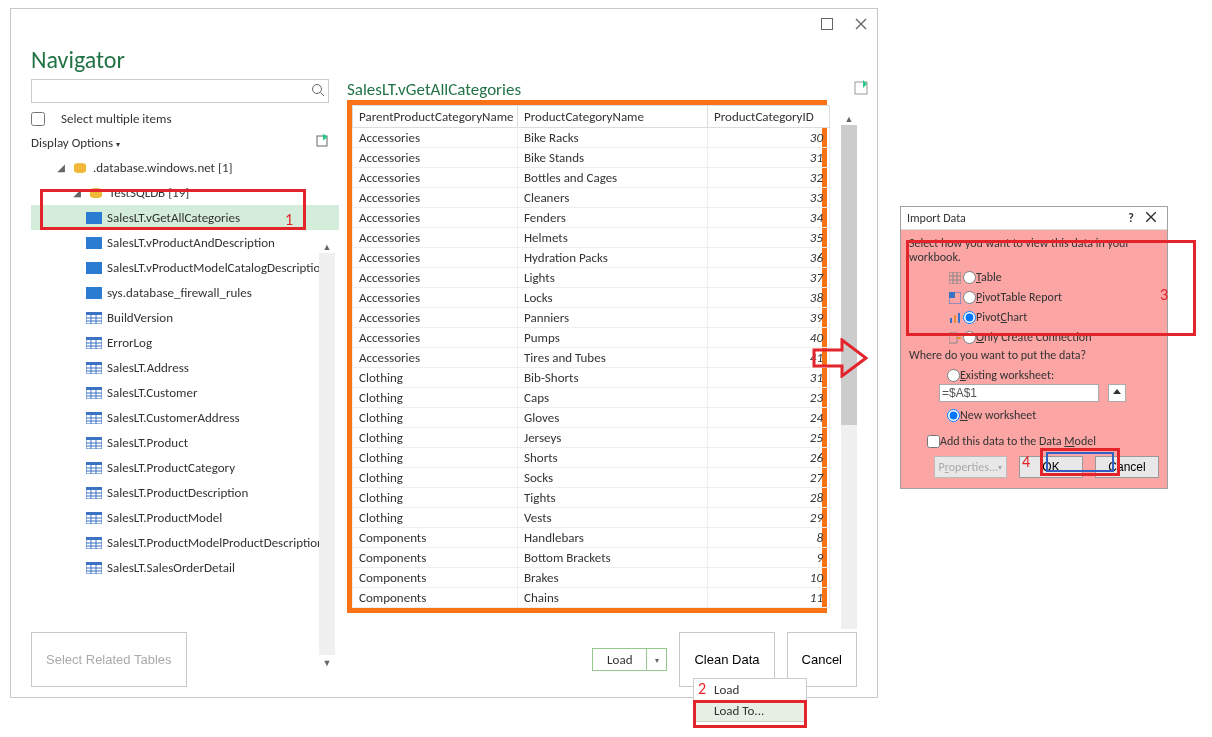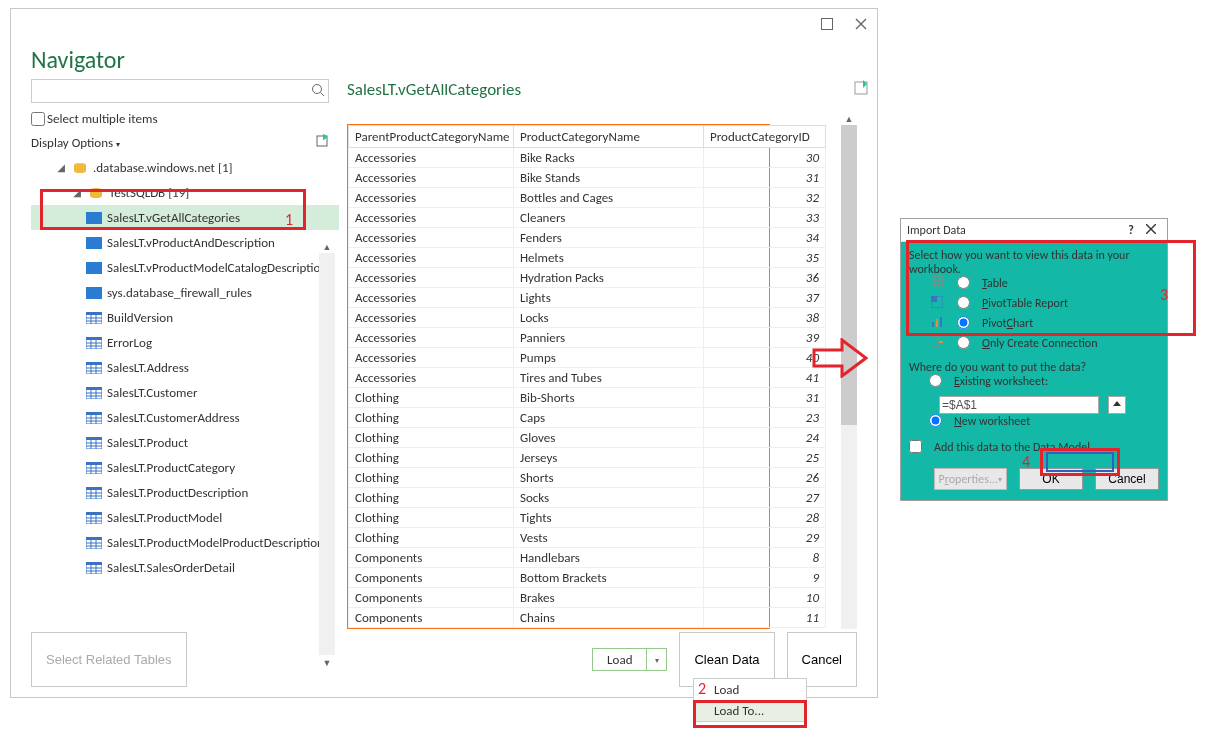--- a/index.html
+++ b/index.html
@@ -10,21 +10,21 @@
   .nav-titlebar { height:30px; display:flex; justify-content:flex-end; align-items:center; padding-right:6px; gap:14px;}
   .title-btn { width:20px; height:20px; display:flex; align-items:center; justify-content:center; color:#666;}
   .nav-heading { font-size:24px; font-weight:300; color:#217346; padding:6px 20px 8px 20px;}
   .nav-body { display:flex; position:absolute; top:70px; bottom:50px; left:0; right:0; }
 
   
   .left-pane { width:328px; border-right:0px; padding-left:20px; position:relative;}
   .search-wrap { position:relative; width:298px; }
   .search-input { width:100%; height:24px; border:1px solid #ccc; padding:2px 24px 2px 4px; font-size:13px;}
   .search-icon { position:absolute; right:4px; top:4px; color:#666; pointer-events:none;}
-  .checkbox-row { display:flex; align-items:center; gap:2px; margin-top:8px; }
+  .checkbox-row { display:flex; align-items:center; gap:16px; margin-top:8px; }
   .checkbox-row input { width:14px; height:14px; }
   .display-opts { margin-top:8px; display:flex; align-items:center; }
   .display-opts .gear { margin-left:auto; margin-right:10px; color:#666;}
   .tree { margin-top:4px; height:430px; overflow:hidden; position:relative;}
   .tree-row { height:25px; display:flex; align-items:center; gap:4px; cursor:pointer;}
   .indent1 {padding-left:24px;}
   .indent2 {padding-left:40px;}
   .indent3 {padding-left:54px;}
   .exp { width:12px; text-align:center; color:#666; font-size:10px;}
   .db-icon,.folder-icon,.table-icon,.view-icon,.fx-icon { width:18px; text-align:center; display:inline-flex; align-items:center; justify-content:center;}
@@ -34,21 +34,21 @@
   .selected-row { background:#d4edda;}
   .lp-scroll { position:absolute; right:4px; top:160px; width:16px; height:430px;}
   .lp-scroll .track{position:absolute; top:14px; bottom:14px; width:16px; background:#f0f0f0;}
   .lp-scroll .arrow{position:absolute;width:16px;height:14px;display:flex;align-items:center;justify-content:center;color:#666;font-size:9px;}
 
   
   .right-pane { flex:1; padding-left:8px; padding-right:8px; position:relative;}
   .rp-title-row {display:flex; align-items:center; padding-right:0px;}
   .rp-title { font-size:17px; color:#217346; flex:1;}
   .rp-refresh {color:#666;}
-  .data-table { margin-top:24px; border:1px solid #f97316; width:423px;}
+  .data-table { margin-top:0; border:5px solid #f97316; width:480px;}
   .data-table table{ border-collapse:collapse; width:100%; table-layout:fixed;}
   .data-table th { text-align:left; font-weight:normal; background:#fff; border:1px solid #ddd; padding:3px 6px; font-size:13px;}
   .data-table td { border:1px solid #eee; padding:2px 6px; height:20px; font-size:13px;}
   .data-table td.num { text-align:right; font-style:italic;}
   .col1{width:165px;} .col2{width:190px;} .col3{width:122px;}
   .rp-scroll{position:absolute; right:20px; top:32px; width:16px; bottom:4px;}
   .rp-scroll .track{position:absolute;top:14px;bottom:14px;width:16px;background:#f0f0f0;}
   .rp-scroll .thumb{position:absolute;top:14px;width:16px;height:300px;background:#ccc;}
   .rp-scroll .arrow{position:absolute;width:16px;height:14px;display:flex;align-items:center;justify-content:center;color:#666;font-size:9px;}
 
@@ -60,25 +60,25 @@
   .btn-load{border:1px solid #96c88c;background:#fff;padding:3px 14px;color:#333;}
   .btn-load-dd{border:1px solid #96c88c;border-left:0;background:#fff;width:20px;display:flex;align-items:center;justify-content:center;}
   .load-menu{position:absolute;left:693px;top:678px;width:114px;border:1px solid #ccc;background:#fff;}
   .load-menu-item{padding:3px 20px;cursor:pointer;}
   .load-menu-item.hl{background:#e8f0e6;}
 
   
   .big-arrow{position:absolute; left:812px; top:338px; width:56px; height:40px;}
 
   
-  .importdlg{position:absolute; left:900px; top:218px; width:268px; border:1px solid #a0a0a0; background:#14b8a6; font-size:12px;}
+  .importdlg{position:absolute; left:900px; top:206px; width:268px; border:1px solid #a0a0a0; background:#fca5a5; font-size:12px;}
   .importdlg .dtitle{display:flex;align-items:center;background:#fff;padding:4px 6px;border-bottom:1px solid #ddd;}
   .importdlg .dtitle span.t{flex:1;}
   .importdlg .dbody{padding:6px 8px 10px 8px;}
-  .opt-row{display:flex;align-items:flex-start;gap:12px;height:20px;}
+  .opt-row{display:flex;align-items:flex-end;gap:0;height:20px;margin-left:18px;}
   .opt-row .ico{width:16px;display:flex;align-items:center;justify-content:center;}
   .sub{padding-left:20px;}
   .cellref{display:flex;align-items:flex-end;gap:9px;margin-left:30px;margin-top:2px;}
   .cellref input{width:160px;height:18px;border:1px solid #aaa;background:#fff;padding:1px 2px;font-size:12px;}
   .cellref .rangebtn{width:18px;height:18px;border:1px solid #aaa;background:#fff;display:flex;align-items:center;justify-content:center;}
   .imp-footer{display:flex;justify-content:flex-end;gap:12px;margin-top:8px;}
   .imp-btn{border:1px solid #999;background:#e8e8e8;width:64px;height:22px;font-size:12px;}
   .imp-btn.ok{background:#e8e8e8;text-align:center;}
   .prop-btn{border:1px solid #bbb;background:#e8e8e8;color:#aaa;padding:2px 4px;display:flex;align-items:center;}
 

